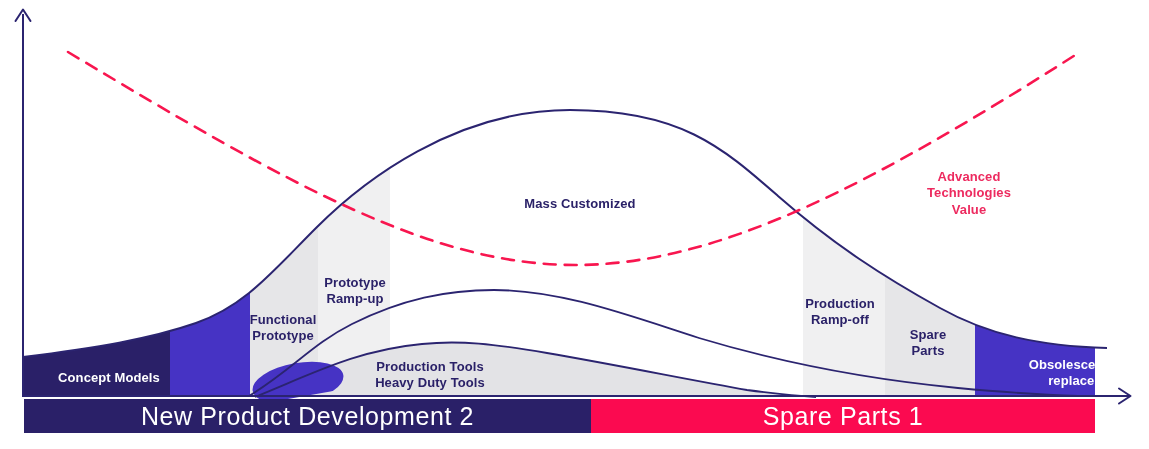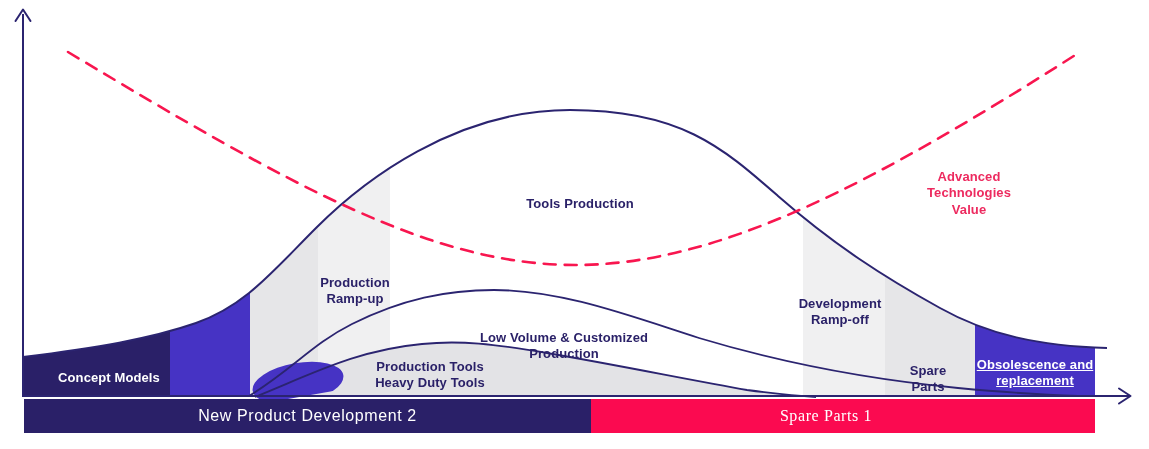--- a/index.html
+++ b/index.html
@@ -31,21 +31,21 @@
     color:var(--color-text_navy);
     letter-spacing:.1px;
   }
   .lbl.white{color:#ffffff;}
   .lbl.pink{color:var(--color-pink_text);}
   .bar-lbl{
     position:absolute;
     height:34px;
     display:flex;align-items:center;justify-content:center;
     color:#ffffff;
-    font-size:16px;
+    font-size:25px;
     font-weight:normal;
     letter-spacing:.6px;
   }
 </style>
 </head>
 <body>
 
 <div class="canvas">
 
   <svg width="1149" height="449" viewBox="0 0 1149 449">
@@ -94,34 +94,34 @@
     <path d="M23,396 L1129,396" class="stroke-line" stroke-width="2"></path>
     <path d="M1119,388.5 L1130.5,396 L1119,403.5" class="stroke-line" stroke-width="2" stroke-linecap="round" stroke-linejoin="round"></path>
 
     <rect x="24" y="399" width="567" height="34" class="fill-navy"></rect>
     <rect x="591" y="399" width="504" height="34" class="fill-pinkbar"></rect>
   </svg>
 
   <div class="lbl white" style="left:42px;top:370px;width:134px;">Concept Models</div>
 
 
+  <div class="lbl" style="left:241px;top:312px;width:84px;">Functional Prototype</div>
 
-  <div class="lbl" style="left:313px;top:275px;width:84px;">Production Ramp-up</div>
+  <div class="lbl" style="left:313px;top:275px;width:84px;">Prototype Ramp-up</div>
 
-  <div class="lbl" style="left:500px;top:196px;width:160px;">Tools Production</div>
+  <div class="lbl" style="left:500px;top:196px;width:160px;">Mass Customized</div>
 
-  <div class="lbl" style="left:462px;top:330px;width:204px;">Low Volume &amp; Customized Production</div>
 
   <div class="lbl" style="left:368px;top:359px;width:124px;text-align:center;">Production Tools Heavy Duty Tools</div>
 
-  <div class="lbl" style="left:798px;top:296px;width:84px;">Development Ramp-off</div>
+  <div class="lbl" style="left:798px;top:296px;width:84px;">Production Ramp-off</div>
 
-  <div class="lbl" style="left:898px;top:327px;width:60px;margin-top:36px;">Spare Parts</div>
+  <div class="lbl" style="left:898px;top:327px;width:60px;">Spare Parts</div>
 
-  <div class="lbl white" style="left:973px;top:357px;width:124px;text-decoration:underline;">Obsolescence and replacement</div>
+  <div class="lbl white" style="left:1025px;top:357px;width:124px;">Obsolescence and replacement</div>
 
   <div class="lbl pink" style="left:917px;top:169px;width:104px;">Advanced Technologies Value</div>
 
   <div class="bar-lbl" style="left:24px;top:399px;width:567px;">New Product Development 2</div>
 
-  <div class="bar-lbl" style="left:574px;top:399px;width:504px;font-family:Liberation Serif, serif;">Spare Parts 1</div>
+  <div class="bar-lbl" style="left:591px;top:399px;width:504px;">Spare Parts 1</div>
 
 </div>
 
 </body></html>

